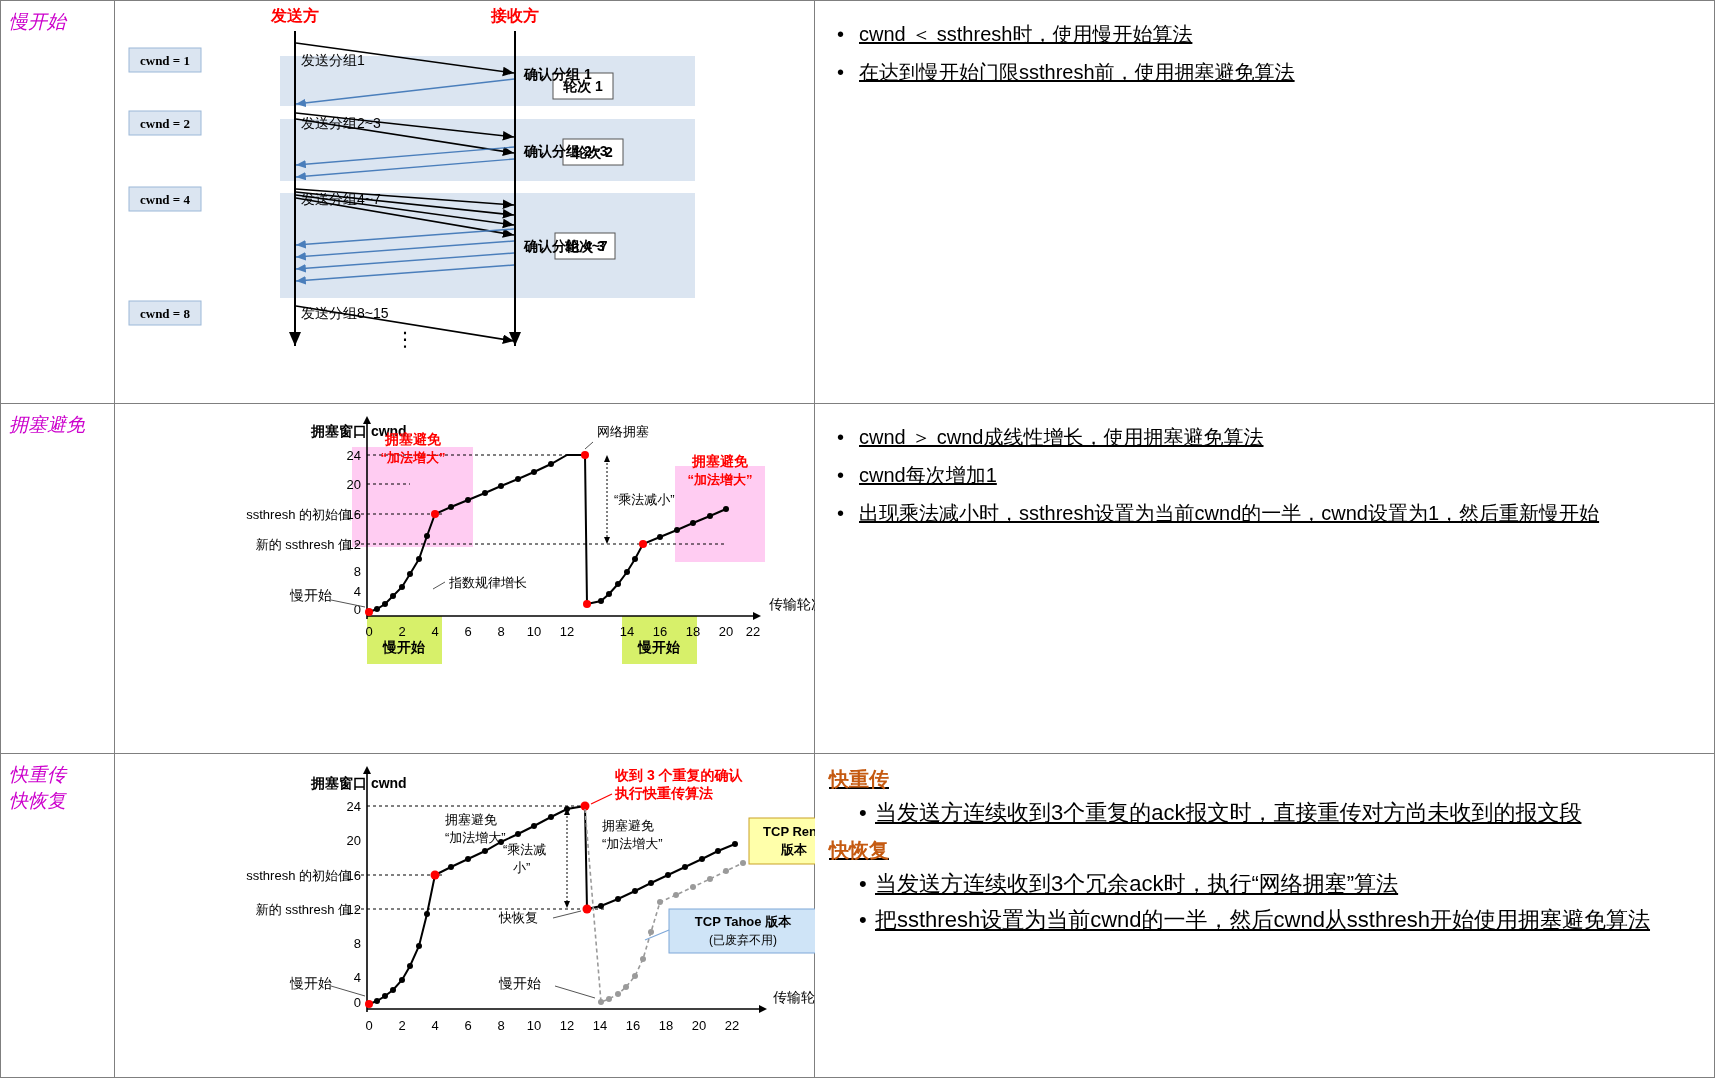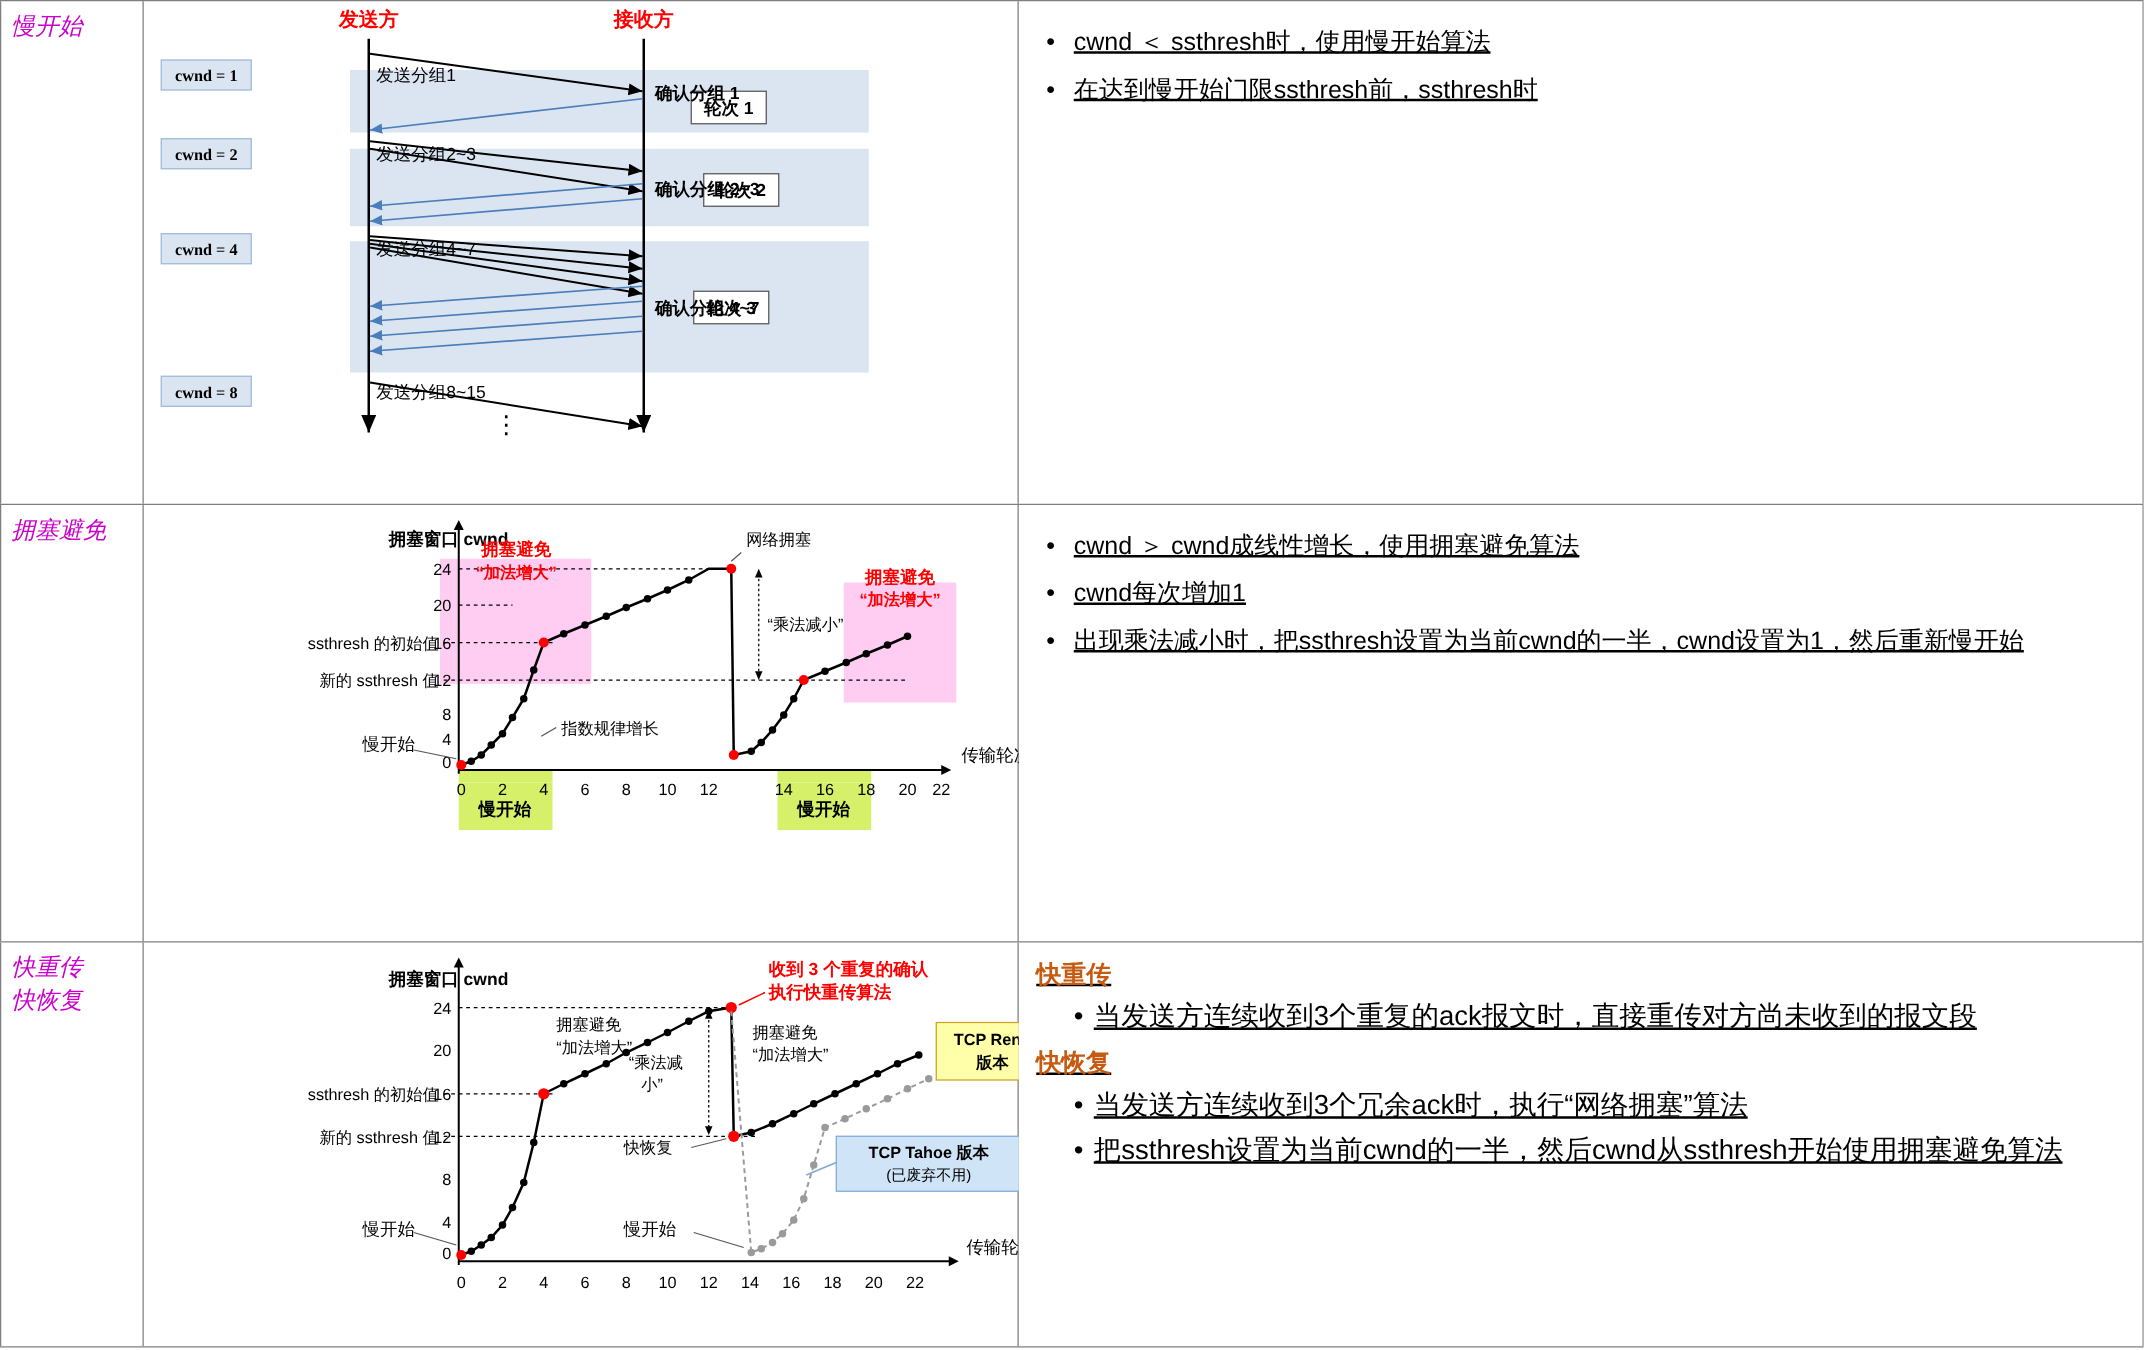--- a/index.html
+++ b/index.html
@@ -181,21 +181,21 @@
         <text x="180" y="20" font-size="16" font-weight="bold" fill="#ff0000" font-family="'Liberation Sans',sans-serif" text-anchor="middle">发送方</text>
         <text x="400" y="20" font-size="16" font-weight="bold" fill="#ff0000" font-family="'Liberation Sans',sans-serif" text-anchor="middle">接收方</text>
 
         <text x="290" y="345" font-size="20" text-anchor="middle" font-family="'Liberation Sans',sans-serif">⋮</text>
       </svg>
     </div>
 
     <div class="col-text">
       <ul class="bul">
         <li>cwnd ＜ ssthresh时，使用慢开始算法</li>
-        <li>在达到慢开始门限ssthresh前，ssthresh时</li>
+        <li>在达到慢开始门限ssthresh前，使用拥塞避免算法</li>
       </ul>
     </div>
   </div>
 
   <div class="row row-2">
     <div class="col-label">
       <div class="label-text">拥塞避免</div>
     </div>
 
     <div class="col-fig">
@@ -304,21 +304,21 @@
 
         <text x="289" y="248" font-size="14" font-weight="bold" font-family="'Liberation Sans',sans-serif" text-anchor="middle">慢开始</text>
         <text x="544" y="248" font-size="14" font-weight="bold" font-family="'Liberation Sans',sans-serif" text-anchor="middle">慢开始</text>
       </svg>
     </div>
 
     <div class="col-text">
       <ul class="bul">
         <li>cwnd ＞ cwnd成线性增长，使用拥塞避免算法</li>
         <li>cwnd每次增加1</li>
-        <li>出现乘法减小时，把ssthresh设置为当前cwnd的一半，cwnd设置为1，然后重新慢开始</li>
+        <li>出现乘法减小时，ssthresh设置为当前cwnd的一半，cwnd设置为1，然后重新慢开始</li>
       </ul>
     </div>
   </div>
 
   <div class="row row-3">
     <div class="col-label">
       <div class="label-text">快重传</div>
       <div class="label-text">快恢复</div>
     </div>
 

